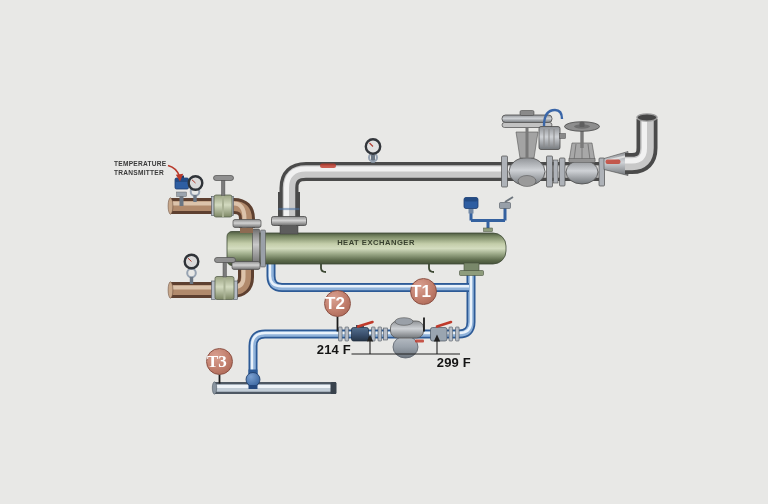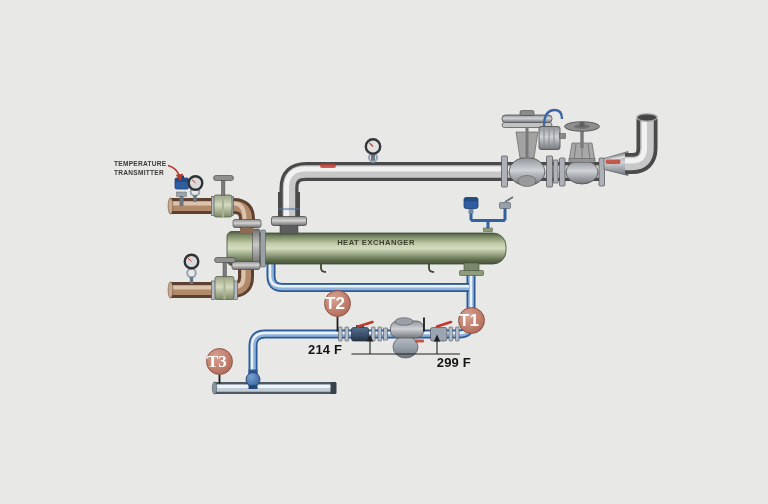--- a/index.html
+++ b/index.html
@@ -6,28 +6,28 @@
   body{width:768px;height:504px;overflow:hidden;background:#e8e8e6;
        font-family:"Liberation Sans",sans-serif;}
   #scene{position:relative;width:632px;height:504px;background:#e8e8e6;}
   #scene svg{position:absolute;left:0;top:0;}
   .lbl{position:absolute;color:#2e2e2e;}
   .lbl-callout{left:114px;top:159px;width:60px;font-size:6.6px;font-weight:bold;
                letter-spacing:.25px;line-height:9px;color:#3a3a3a;}
   .lbl-vessel{left:329px;top:238px;width:94px;text-align:center;font-size:7.6px;
               font-weight:bold;letter-spacing:.5px;color:#39412f;}
   .lbl-temp{font-size:13px;font-weight:bold;color:#141414;letter-spacing:.2px;}
-  .lbl-temp-left{left:308px;top:342px;width:43px;text-align:left;}
+  .lbl-temp-left{left:308px;top:342px;width:43px;text-align:right;}
   .lbl-temp-right{left:426px;top:355px;width:45px;text-align:right;}
   .marker{position:absolute;width:27px;height:27px;border-radius:50%;
           background:radial-gradient(circle at 35% 30%, #d9a091 0%, #c07d6b 55%, #a35f4e 100%);
           border:1px solid #8c5043;box-sizing:border-box;
           color:#fff;font-size:17px;font-weight:bold;line-height:25px;text-align:left;}
   .m-t2{left:324px;top:290px;}
-  .m-t1{left:410px;top:307px;margin-left:48px;}
+  .m-t1{left:410px;top:278px;}
   .m-t3{left:206px;top:348px;font-family:Liberation Serif, serif;}
   
   .nf{fill:none;}
   .st-o{stroke:#4a4a4a;} .st-m{stroke:#c8c8c8;} .st-h{stroke:#f1f1f1;}
   .br-o{stroke:#5e4030;} .br-m{stroke:#b18a6c;} .br-h{stroke:#dcc3ab;}
   .bl-o{stroke:#2d5a96;} .bl-m{stroke:#8fb2da;} .bl-h{stroke:#e9f2fb;}
   .hd-o{stroke:#4e5863;} .hd-m{stroke:#c2cdd7;} .hd-h{stroke:#eef3f8;}
   .flg{fill:#b6bcc6;stroke:#4e565e;stroke-width:.6;}
   .dim{stroke:#222;stroke-width:1.1;fill:none;}
 </style>

